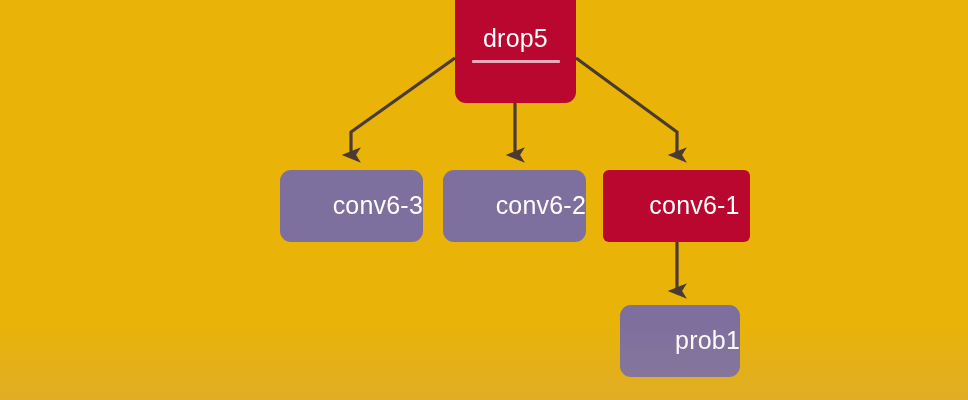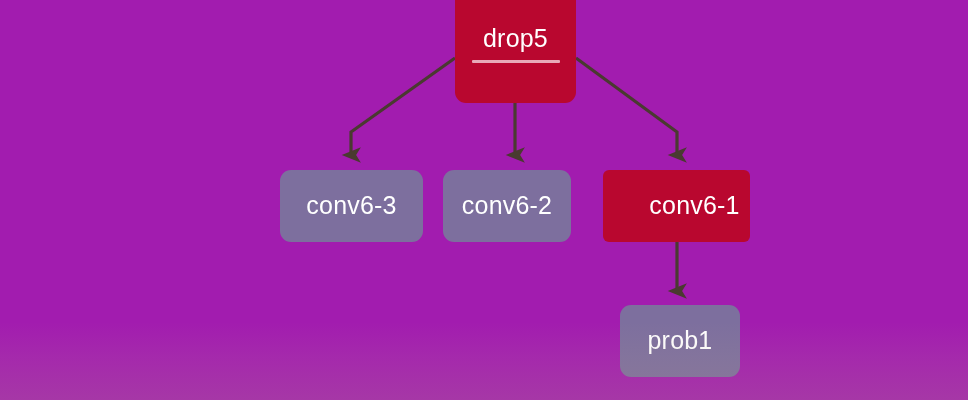--- a/index.html
+++ b/index.html
@@ -10,21 +10,21 @@
     width: 968px;
     height: 400px;
     overflow: hidden;
     font-family: "Liberation Sans", sans-serif;
     background: #f7ece4;
   }
   #canvas {
     position: relative;
     width: 968px;
     height: 400px;
-    background: #a21caf;
+    background: #eab308;
     overflow: hidden;
   }
   
   .bottom-shade {
     position: absolute;
     left: 0;
     bottom: 0;
     width: 968px;
     height: 78px;
     background: linear-gradient(to bottom, rgba(190,160,140,0.00) 0%, rgba(188,160,143,0.10) 45%, rgba(180,152,136,0.22) 100%);
@@ -51,21 +51,21 @@
     line-height: 1.1;
     white-space: nowrap;
     user-select: none;
   }
   .node-red {
     background: #b9072f;
   }
   .node-purple {
     background: #7d6f9e;
   }
-  .r-lg { border-radius: 11px; }
+  .r-lg { border-radius: 11px; align-items: flex-end; }
   .r-sm { border-radius: 6px; padding-left: 36px; }
 
   .node-label {
     display: block;
   }
   .divider {
     width: 88px;
     height: 3px;
     background: #e8a9b8;
     margin: 7px 0 7px 0;
@@ -83,21 +83,21 @@
   }
   #node-conv6-3 {
     left: 280px;
     top: 170px;
     width: 143px;
     height: 72px;
   }
   #node-conv6-2 {
     left: 443px;
     top: 170px;
-    width: 128px;
+    width: 143px;
     height: 72px;
   }
   #node-conv6-1 {
     left: 603px;
     top: 170px;
     width: 147px;
     height: 72px;
   }
   #node-prob1 {
     left: 620px;

